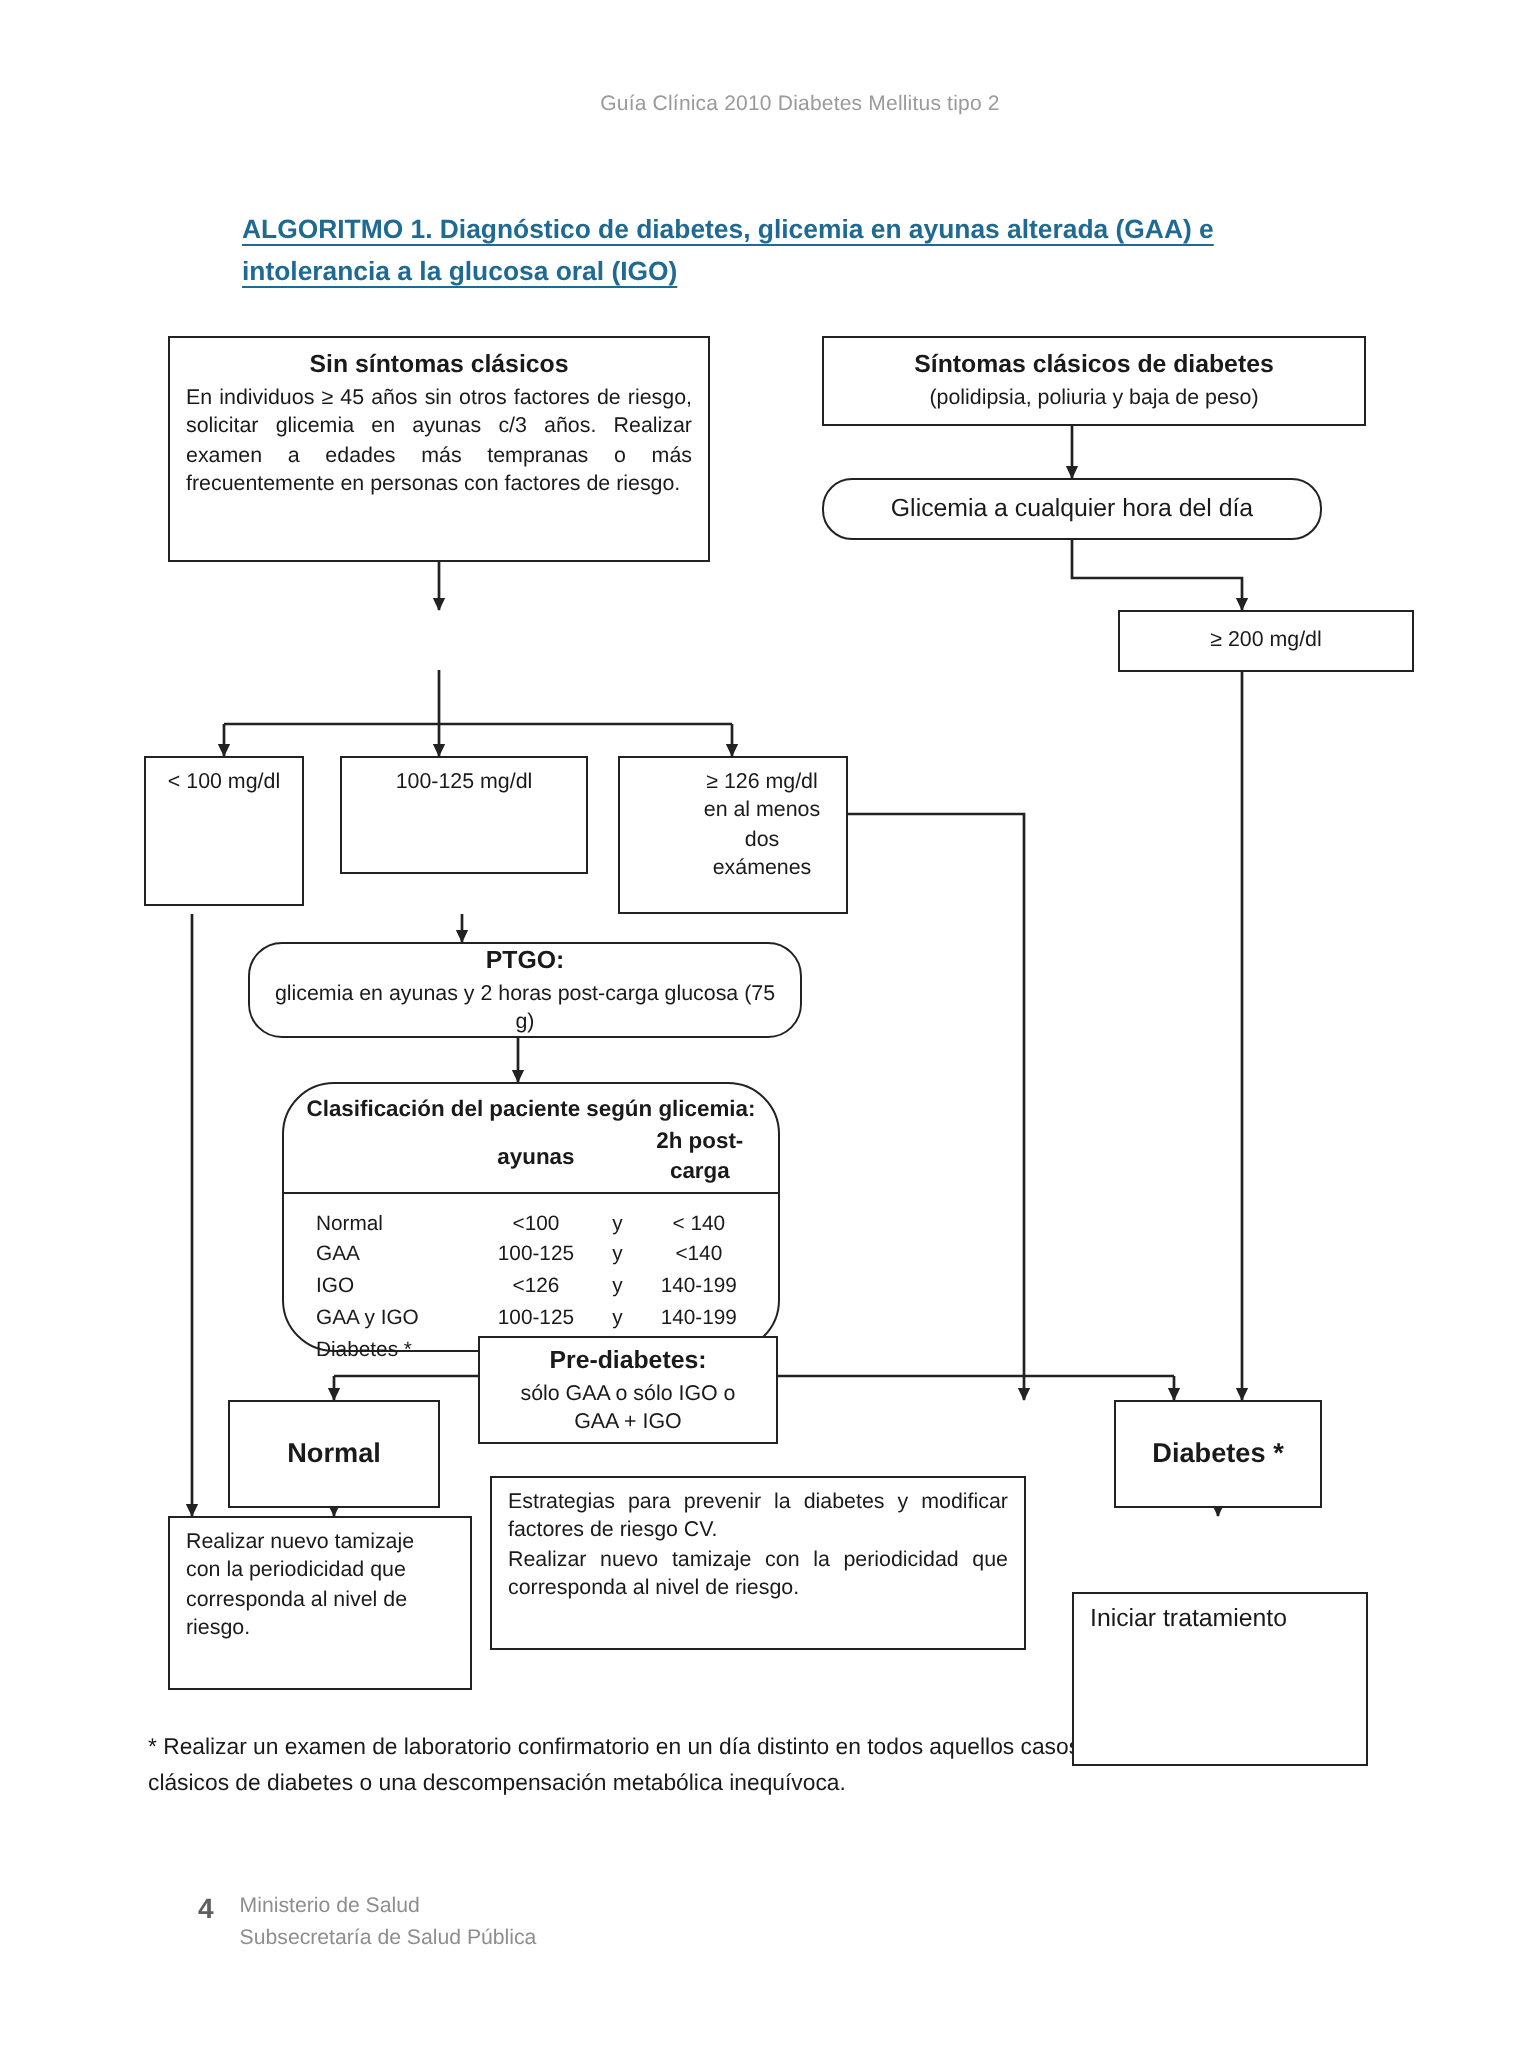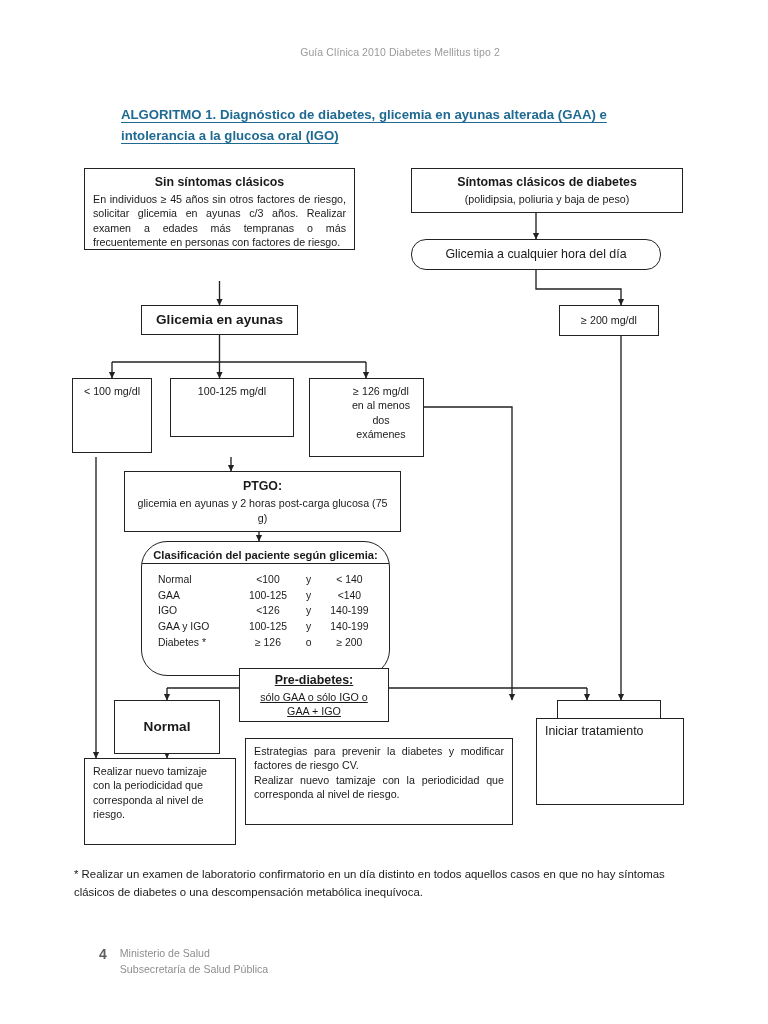--- a/index.html
+++ b/index.html
@@ -155,66 +155,69 @@
       <path d="M 96 457 L 96 758" marker-end="url(#ah)"></path>
 
       <path d="M 167 754 L 167 758" marker-end="url(#ah)"></path>
 
       <path d="M 313 754 L 313 758" marker-end="url(#ah)"></path>
 
       <path d="M 609 754 L 609 758" marker-end="url(#ah)"></path>
     </g>
   </svg>
 
-  <div class="node" style="left:84px; top:168px; width:271px; height:82px;">
+  <div class="node" style="left:84px; top:168px; width:271px; height:113px;">
     <span class="hd">Sin síntomas clásicos</span>
     <span class="bd just">En individuos ≥ 45 años sin otros factores de riesgo, solicitar glicemia en ayunas c/3 años. Realizar examen a edades más tempranas o más frecuentemente en personas con factores de riesgo.</span>
   </div>
 
   <div class="node vcent" style="left:411px; top:168px; width:272px; height:45px;">
     <span class="hd">Síntomas clásicos de diabetes</span>
     <span class="bd ctr">(polidipsia, poliuria y baja de peso)</span>
   </div>
 
   <div class="node vcent" style="left:411px; top:239px; width:250px; height:31px;border-radius:15px;">
     <span class="bd ctr plain-lg">Glicemia a cualquier hora del día</span>
   </div>
 
-  <div class="node vcent" style="left:559px; top:305px; width:100px; height:31px;">
+  <div class="node vcent" style="left:559px; top:305px; width:148px; height:31px;">
     <span class="bd ctr">≥ 200 mg/dl</span>
   </div>
 
-  <div class="node vcent" style="left:141px; top:305px; width:157px; height:30px;">
-    <span class="bd big">Glicemia en ayunas</span>
-  </div>
 
   <div class="node" style="left:72px; top:378px; width:80px; height:75px;">
     <span class="bd ctr">&lt; 100 mg/dl</span>
   </div>
 
   <div class="node" style="left:170px; top:378px; width:124px; height:59px;">
     <span class="bd ctr">100-125 mg/dl</span>
   </div>
 
   <div class="node" style="left:309px; top:378px; width:115px; height:79px;padding-left:37px;">
     <span class="bd ctr">≥ 126 mg/dl</span>
     <span class="bd ctr">en al menos dos</span>
     <span class="bd ctr">exámenes</span>
   </div>
 
-  <div class="node vcent" style="left:124px; top:471px; width:277px; height:61px;">
+  <div class="node vcent" style="left:124px; top:471px; width:277px; height:48px;border-radius:17px;">
     <span class="hd">PTGO:</span>
     <span class="bd ctr">glicemia en ayunas y 2 horas post-carga glucosa (75 g)</span>
   </div>
 
   <div class="node" id="tbl-class" style="left:141px; top:541px; width:249px; height:135px;">
     <table>
       <thead>
         <tr>
           <td class="thead-title" colspan="4">Clasificación del paciente según glicemia:</td>
+        </tr>
+        <tr class="thead-cols">
+          <td class="c-label"></td>
+          <td class="c-fast">ayunas</td>
+          <td class="c-conj"></td>
+          <td class="c-post">2h post-carga</td>
         </tr>
         <tr class="rule">
             <td colspan="4"></td>
           </tr>
         <tr class="spacer">
             <td colspan="4"></td>
           </tr>
       </thead>
       <tbody>
         <tr>
@@ -248,40 +251,40 @@
           <td class="c-post">≥ 200</td>
         </tr>
       </tbody>
     </table>
   </div>
 
   <div class="node vcent" style="left:114px; top:700px; width:106px; height:54px;">
     <span class="bd big">Normal</span>
   </div>
 
-  <div class="node vcent" style="left:239px; top:668px; width:150px; height:54px;text-decoration:underline;">
+  <div class="node vcent" style="left:239px; top:668px; width:150px; height:54px;">
     <span class="hd">Pre-diabetes:</span>
     <span class="bd ctr">sólo GAA o sólo IGO o</span>
     <span class="bd ctr">GAA + IGO</span>
   </div>
 
   <div class="node vcent" style="left:557px; top:700px; width:104px; height:54px;">
     <span class="bd big">Diabetes *</span>
   </div>
 
   <div class="node" style="left:84px; top:758px; width:152px; height:87px;">
     <span class="bd lft">Realizar nuevo tamizaje con la periodicidad que corresponda al nivel de riesgo.</span>
   </div>
 
   <div class="node" style="left:245px; top:738px; width:268px; height:87px;">
     <span class="bd just">Estrategias para prevenir la diabetes y modificar factores de riesgo CV.</span>
     <span class="bd just">Realizar nuevo tamizaje con la periodicidad que corresponda al nivel de riesgo.</span>
   </div>
 
-  <div class="node" style="left:536px; top:718px; width:148px; height:87px;">
+  <div class="node" style="left:536px; top:796px; width:148px; height:87px;">
     <span class="bd lft plain-lg">Iniciar tratamiento</span>
   </div>
 
 </div>
 
 <div id="footnote">*  Realizar un examen de laboratorio confirmatorio en un día distinto en todos aquellos casos en que no hay síntomas clásicos de diabetes o una descompensación metabólica inequívoca.</div>
 
 <div id="page-footer">
   <div id="page-number">4</div>
   <div id="imprint">

